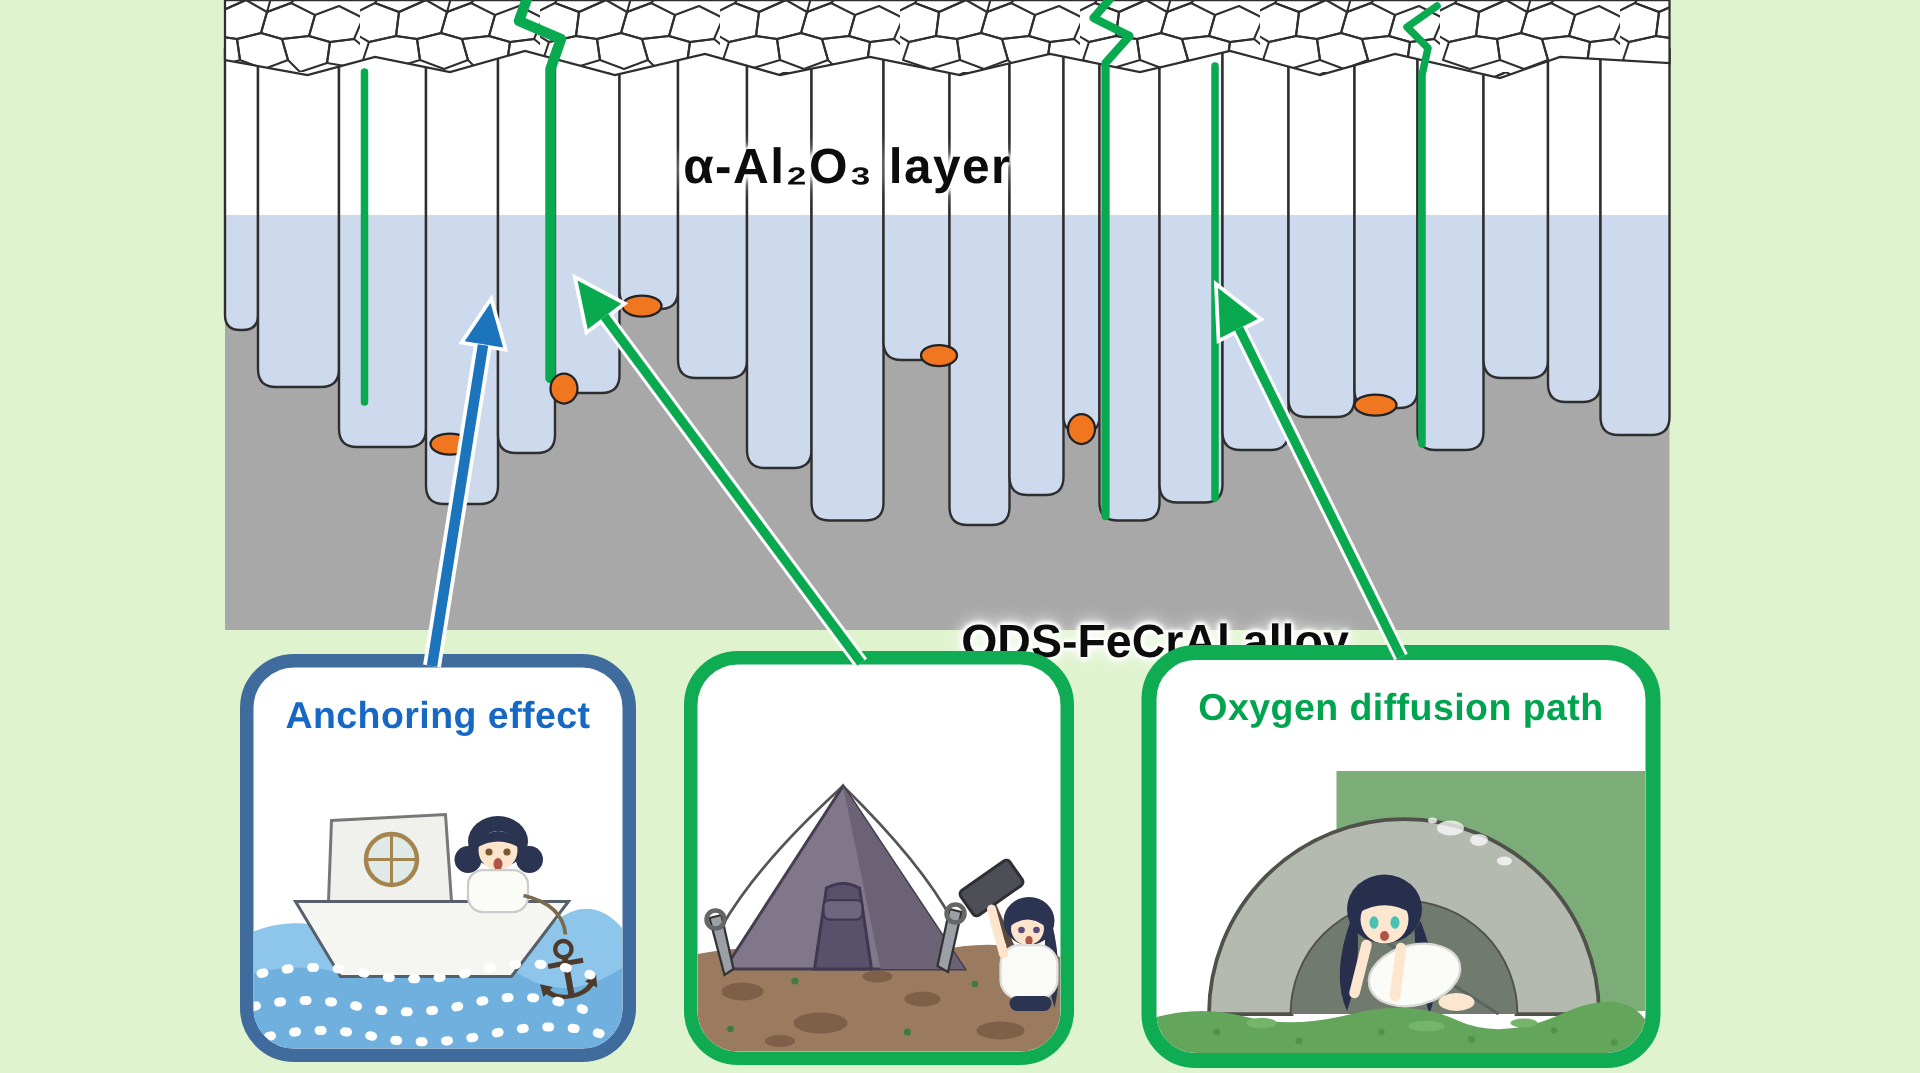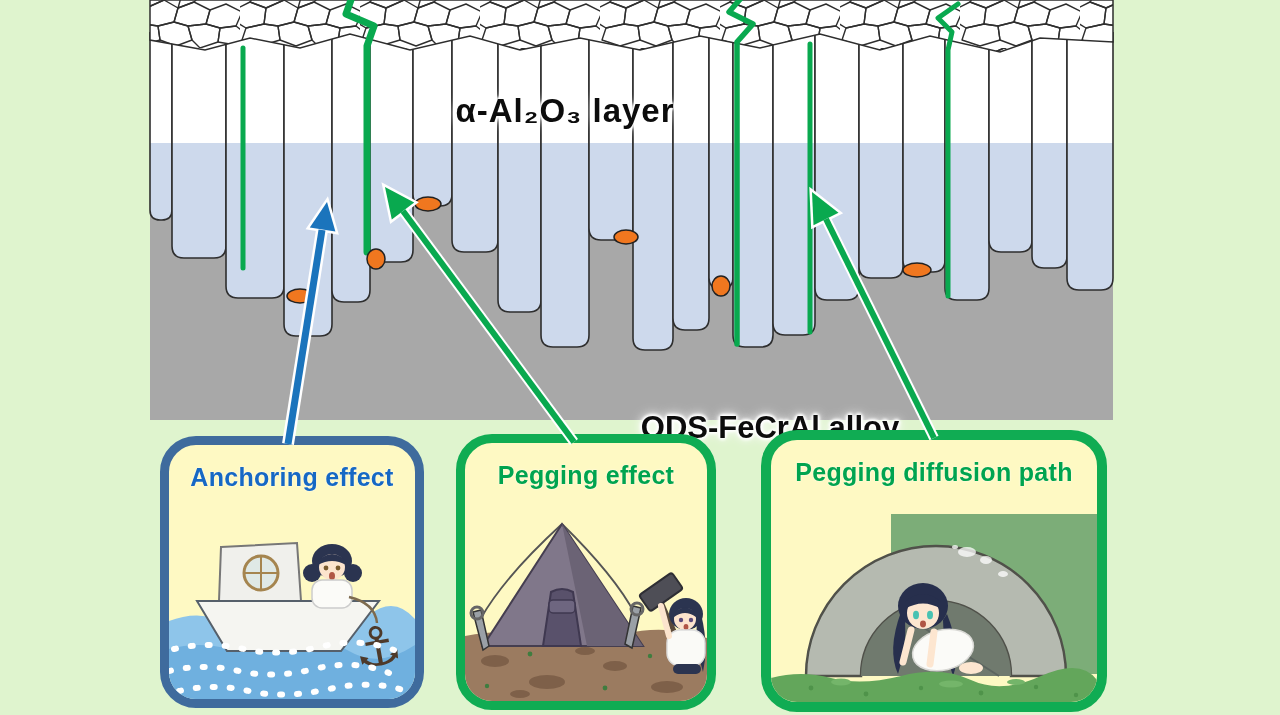--- a/index.html
+++ b/index.html
@@ -4,21 +4,21 @@
 <style>
   html,body{margin:0;padding:0;background:#dff4ce;}
   #stage{position:relative;width:1280px;height:715px;overflow:hidden;
          background:#dff4ce;font-family:"Liberation Sans","DejaVu Sans",sans-serif;}
   #scale-svg{position:absolute;left:0;top:0;z-index:1;}
   #arrow-svg{position:absolute;left:0;top:0;z-index:6;pointer-events:none;}
   .label{position:absolute;z-index:3;color:#0c0c0c;font-weight:bold;text-align:center;
          text-shadow:-2px 0 3px #fff,2px 0 3px #fff,0 -2px 3px #fff,0 2px 3px #fff,0 0 10px #fff,0 0 14px #fff;}
   .layer-label{left:330px;top:92px;width:470px;font-size:33px;letter-spacing:1px;}
   .alloy-label{left:570px;top:366px;width:400px;font-size:31px;margin-top:44px;}
-  .card{position:absolute;z-index:4;background:#fef9c3;border-radius:36px;box-sizing:border-box;
+  .card{position:absolute;z-index:4;background:#ffffff;border-radius:36px;box-sizing:border-box;
         display:flex;flex-direction:column;align-items:center;overflow:hidden;}
   .card-title{font-weight:bold;font-size:25px;margin-top:18px;letter-spacing:0.3px;
               text-shadow:0 0 2px #fff;white-space:nowrap;}
   #card-anchoring{left:160px;top:436px;width:264px;height:272px;border:9px solid #3f6b9d;}
   #card-anchoring .card-title{color:#1668c4;}
   #card-pegging{left:456px;top:434px;width:260px;height:276px;border:9px solid #10ac53;}
   #card-pegging .card-title{color:#00a44f;}
   #card-oxygen{left:761px;top:430px;width:346px;height:282px;border:10px solid #10ac53;}
   #card-oxygen .card-title{color:#00a44f;}
   .illu{position:absolute;bottom:0;left:0;width:100%;}
@@ -131,21 +131,20 @@
       <text x="184" y="166" font-size="54" fill="#4e3a2a" font-family="DejaVu Sans" transform="rotate(-10 210 145)">⚓</text>
       <g stroke="#fff" stroke-width="6" stroke-linecap="round" stroke-dasharray="2 15" fill="none">
         <path d="M5,150 Q40,142 75,150 T150,148 T225,151"></path>
         <path d="M0,172 Q35,164 70,172 T145,170 T220,174"></path>
         <path d="M10,192 Q45,184 80,192 T160,190 T240,193"></path>
       </g>
     </svg>
   </div>
 
   <div class="card" id="card-pegging">
-    <div class="card-title">Pegging effect</div>
     <svg class="illu" width="242" height="205" viewBox="0 0 242 205">
       <path d="M0,140 Q40,132 80,140 T160,138 T242,142 L242,205 L0,205 Z" fill="#9b7b60"></path>
       <g fill="#7e6049">
         <ellipse cx="30" cy="165" rx="14" ry="6"></ellipse>
           <ellipse cx="82" cy="186" rx="18" ry="7"></ellipse>
         <ellipse cx="150" cy="170" rx="12" ry="5"></ellipse>
           <ellipse cx="202" cy="191" rx="16" ry="6"></ellipse>
         <ellipse cx="120" cy="155" rx="10" ry="4"></ellipse>
           <ellipse cx="55" cy="198" rx="10" ry="4"></ellipse>
       </g>
@@ -184,21 +183,21 @@
         <circle cx="226" cy="124" r="2.2" fill="#5b4a7a"></circle>
         <ellipse cx="221" cy="131" rx="2.4" ry="3" fill="#b05545"></ellipse>
         <rect x="202" y="134" width="38" height="36" rx="13" fill="#fafaf7" stroke="#ddd" stroke-width="1.5"></rect>
         <path d="M204,140 L196,110" stroke="#fce4cd" stroke-width="6" stroke-linecap="round"></path>
         <rect x="208" y="168" width="28" height="10" rx="5" fill="#2b3450"></rect>
       </g>
     </svg>
   </div>
 
   <div class="card" id="card-oxygen">
-    <div class="card-title">Pegging diffusion path</div>
+    <div class="card-title">Oxygen diffusion path</div>
     <svg class="illu" width="326" height="212" viewBox="0 0 326 212">
       <rect x="120" y="24" width="206" height="160" fill="#7cad78"></rect>
       <g>
         <path d="M35,186 A130,130 0 0 1 295,186 L240,186 A75,75 0 0 0 90,186 Z" fill="#b5bab0" stroke="#50514a" stroke-width="2.5"></path>
         <path d="M90,186 A75,75 0 0 1 240,186 Z" fill="#707a6e"></path>
         <path d="M128,122 L228,186" stroke="#5c6560" stroke-width="2"></path>
         <g fill="#ffffff" opacity="0.75">
           <ellipse cx="196" cy="62" rx="9" ry="5"></ellipse>
             <ellipse cx="215" cy="70" rx="6" ry="4"></ellipse>
           <ellipse cx="232" cy="84" rx="5" ry="3"></ellipse>

